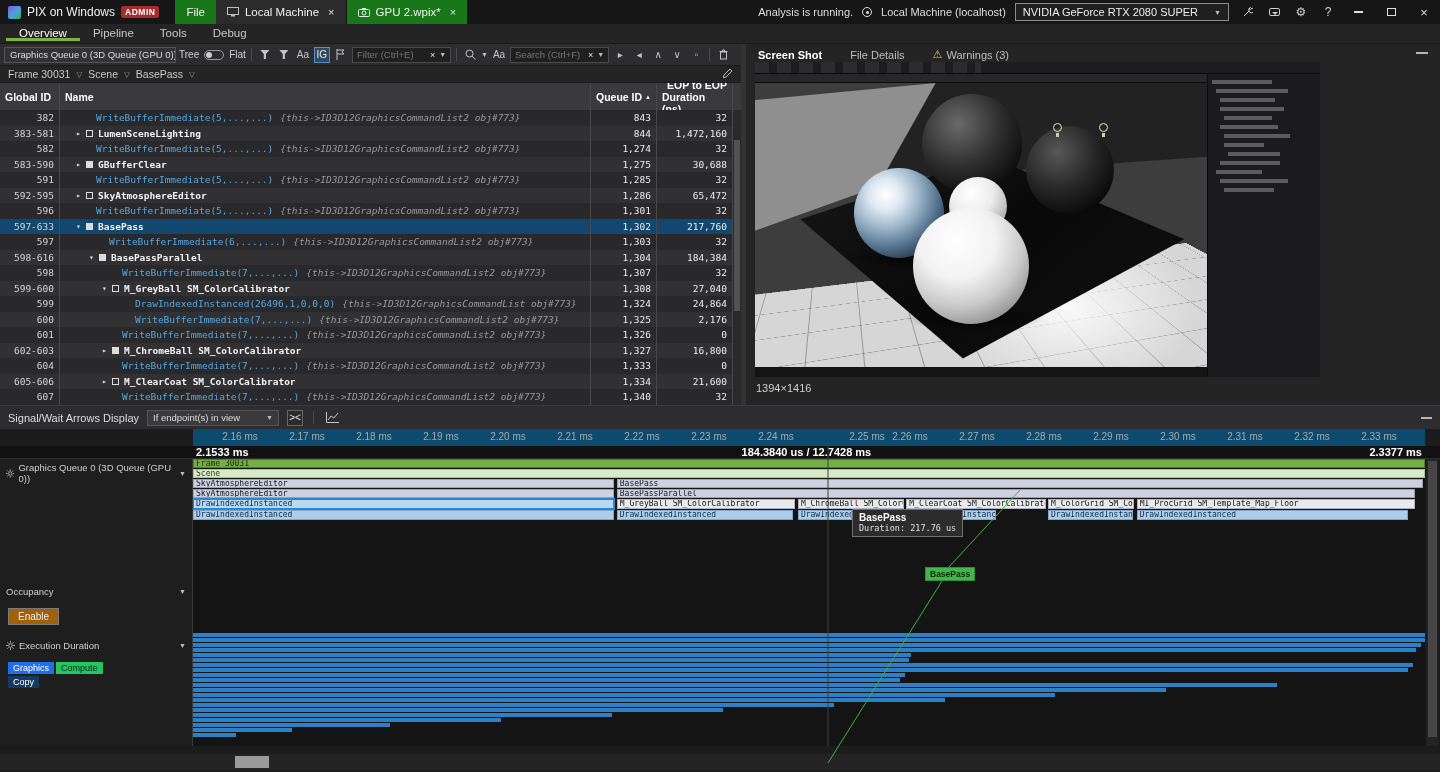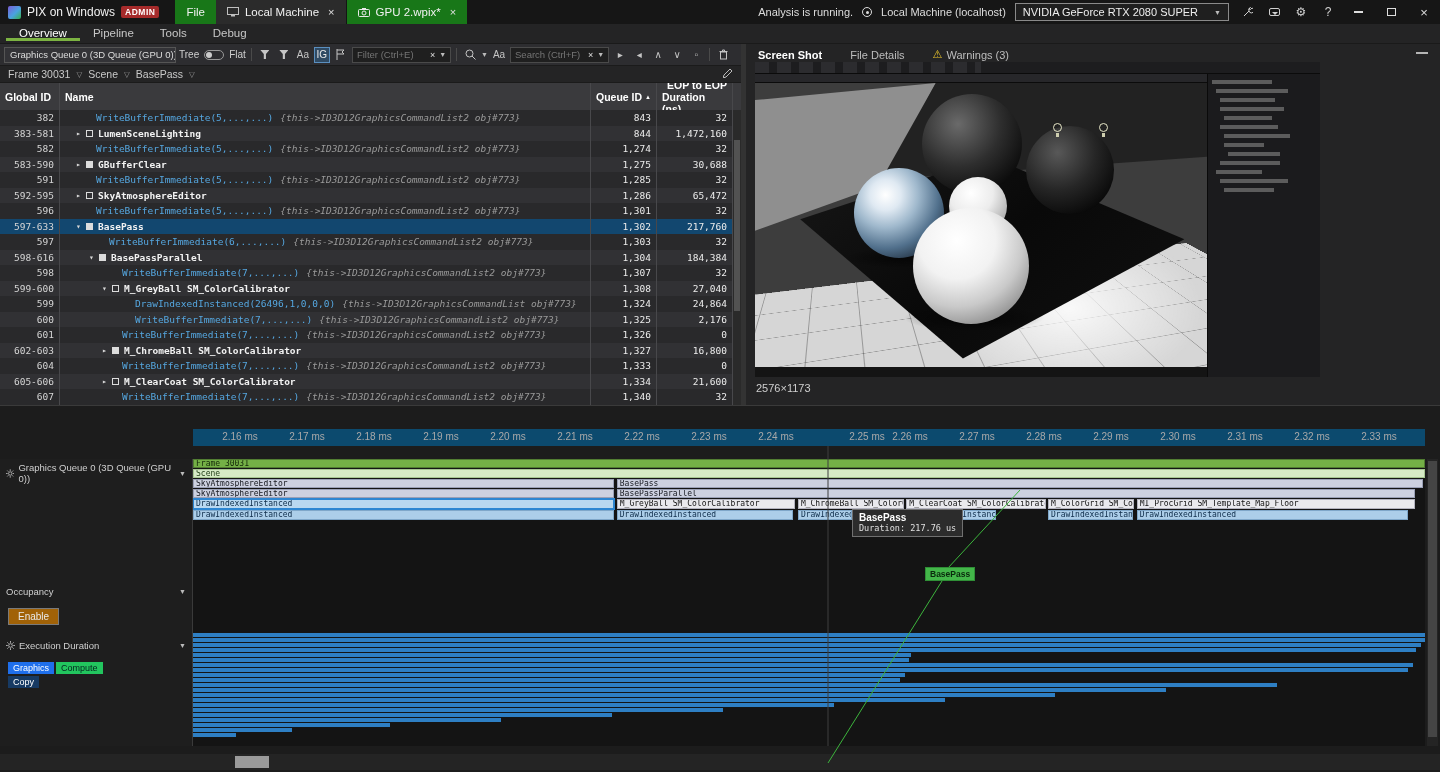--- a/index.html
+++ b/index.html
@@ -552,24 +552,41 @@
           </div>
           <div class="ol-row">
             <span class="ol-bar" style="margin-left: 8px; width: 68px;"></span>
           </div>
           <div class="ol-row">
             <span class="ol-bar" style="margin-left: 12px; width: 50px;"></span>
           </div>
         </div>
       <div class="ue-status"></div>
     </div>
-    <div class="resolution">2576×1173</div>
+    <div class="resolution">1394×1416</div>
   </div>
 
   <div class="bottom">
+    <div class="swbar">
+      <span>Signal/Wait Arrows Display</span>
+      <div class="dd endpoint-dd">
+        <span>If endpoint(s) in view</span>
+        <span class="caret">▼</span>
+      </div>
+      <span class="tool-ic boxed" style="border-color:#666;background:#2b2b2b">&gt;&lt;</span>
+      <span class="vsep"></span>
+      <span class="tool-ic">
+        <svg width="13" height="11" viewBox="0 0 13 11">
+            <path d="M0.5 0v10.5H13" fill="none" stroke="#c5c5c5"></path>
+            <path d="M2 8l3-4 3 2 4-5" fill="none" stroke="#c5c5c5"></path>
+          </svg>
+      </span>
+      <span class="spacer"></span>
+      <span class="hline"></span>
+    </div>
 
     <div class="ruler">
         <div class="tick" style="left: 47px;">2.16 ms</div>
         <div class="tick" style="left: 114px;">2.17 ms</div>
         <div class="tick" style="left: 181px;">2.18 ms</div>
         <div class="tick" style="left: 248px;">2.19 ms</div>
         <div class="tick" style="left: 315px;">2.20 ms</div>
         <div class="tick" style="left: 382px;">2.21 ms</div>
         <div class="tick" style="left: 449px;">2.22 ms</div>
         <div class="tick" style="left: 516px;">2.23 ms</div>
@@ -577,20 +594,25 @@
         <div class="tick" style="left: 674px;">2.25 ms</div>
         <div class="tick" style="left: 717px;">2.26 ms</div>
         <div class="tick" style="left: 784px;">2.27 ms</div>
         <div class="tick" style="left: 851px;">2.28 ms</div>
         <div class="tick" style="left: 918px;">2.29 ms</div>
         <div class="tick" style="left: 985px;">2.30 ms</div>
         <div class="tick" style="left: 1052px;">2.31 ms</div>
         <div class="tick" style="left: 1119px;">2.32 ms</div>
         <div class="tick" style="left: 1186px;">2.33 ms</div>
       </div>
+    <div class="rangehdr">
+      <span class="range-start">2.1533 ms</span>
+      <span class="range-mid">184.3840 us / 12.7428 ms</span>
+      <span class="range-end">2.3377 ms</span>
+    </div>
 
     <div class="tl-sidebar">
       <div class="sb-row" style="top:3px">
         <svg width="9" height="9" viewBox="0 0 10 10">
             <circle cx="5" cy="5" r="2" fill="none" stroke="#bbb"></circle>
             <path d="M5 0v2M5 8v2M0 5h2M8 5h2M1.5 1.5l1.4 1.4M7.1 7.1l1.4 1.4M8.5 1.5L7.1 2.9M2.9 7.1L1.5 8.5" stroke="#bbb" fill="none"></path>
           </svg>
         <span>Graphics Queue 0 (3D Queue (GPU 0))</span>
         <span class="sb-caret">▼</span>
       </div>

